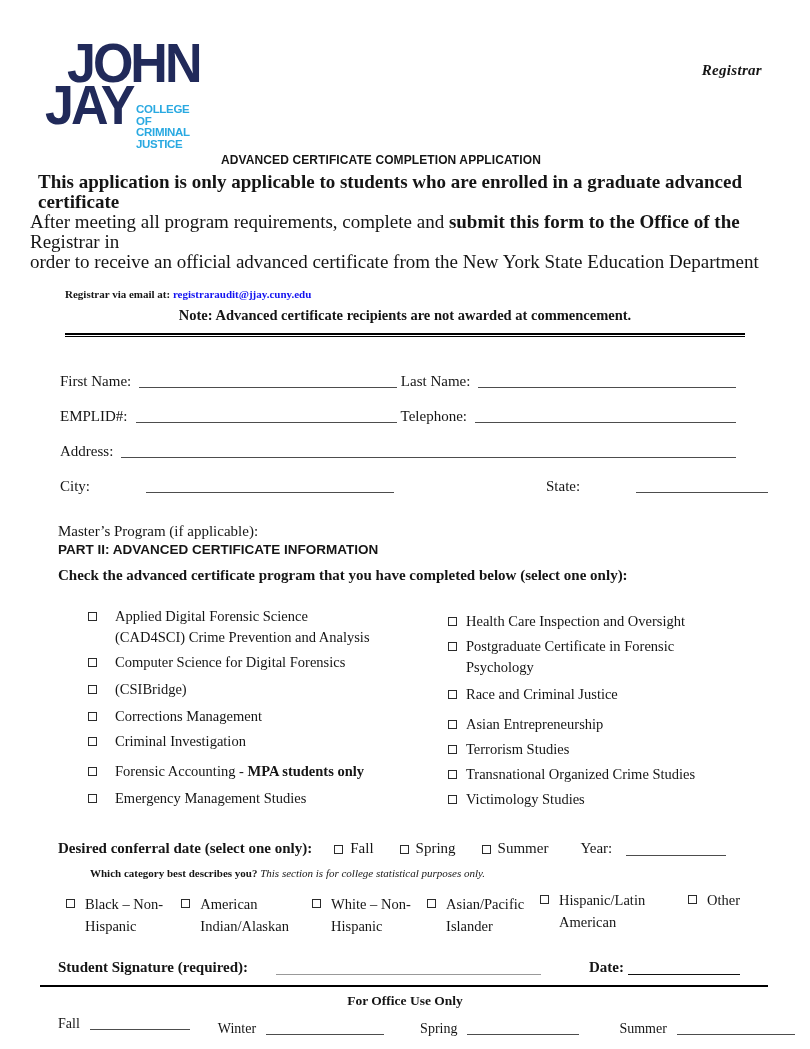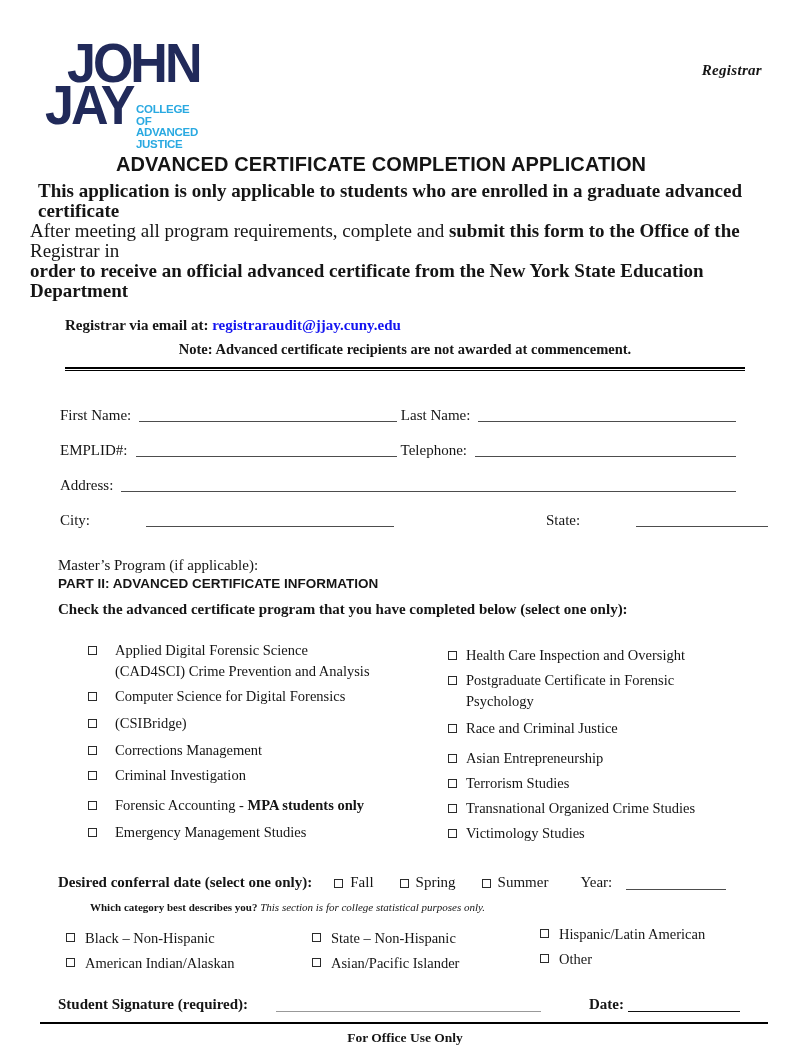--- a/index.html
+++ b/index.html
@@ -15,26 +15,26 @@
   .logo-word { color:#212a5a; font-weight:800; font-size:52px; line-height:42px;
                letter-spacing:-3px; transform:scaleY(1.08); transform-origin:left top; }
   .logo-word.w1 { margin-left:22px; }
   .logo-word.w2 { margin-left:0; }
   .logo-college { position:absolute; left:91px; top:64px; color:#29a9e1; font-weight:800;
                   font-size:11.5px; line-height:11.5px; letter-spacing:-0.3px; }
   .registrar-corner { position:absolute; right:48px; top:22px; font-weight:700;
                       font-style:italic; font-size:15px; letter-spacing:0.3px; }
   
   .doc-title { text-align:center; padding-right:48px; font-family:"Liberation Sans", sans-serif;
-               font-weight:700; font-size:20px; margin-top:-3px; letter-spacing:0.1px; }
+               font-weight:700; font-size:12px; margin-top:-3px; letter-spacing:0.1px; }
   .intro { margin:5px 28px 0 30px; font-size:19px; line-height:20px; }
   .intro .l1 { font-weight:700; padding-left:8px; }
-  .intro .l3 { font-weight:700; }
+  .intro .l3 { font-weight:400; }
   .b { font-weight:700; }
-  .email-line { margin:16px 0 0 65px; font-size:15px; font-weight:700; }
+  .email-line { margin:16px 0 0 65px; font-size:11px; font-weight:700; }
   .email-link { color:#1414f0; font-weight:700; cursor:pointer; }
   .note-line { text-align:center; margin-top:7px; font-size:14.5px; font-weight:700; }
   .rule-thick { margin:9px 65px 0 65px; height:4px; border-top:2px solid #000;
                 border-bottom:1px solid #000; }
   
   .fields { margin:38px 70px 0 60px; font-size:15px; }
   .frow { display:flex; align-items:flex-end; margin-bottom:20px; height:15px; }
   .frow .lbl { flex:0 0 auto; white-space:nowrap; }
   .fline { flex:1 1 auto; border-bottom:1px solid #4d4d4d; height:13px; margin:0 4px 2px 8px; }
   .fline.fixed { flex:0 0 auto; }
@@ -58,21 +58,21 @@
   .conferral { display:flex; align-items:flex-end; margin:26px 70px 0 58px; font-size:15px; }
   .conferral .q { font-weight:700; margin-right:22px; }
   .conferral .cb { margin:0 7px 3px 0; }
   .conf-opt { margin-right:26px; }
   .year-lbl { margin-left:6px; }
   .yline { width:100px; border-bottom:1.5px solid #4d4d4d; height:13px; margin:0 0 1px 14px; }
   .cat-q { margin:10px 0 0 90px; font-size:11px; }
   .cat-q .q { font-weight:700; }
   .cat-q .it { font-style:italic; }
   .cat-grid { display:flex; margin:14px 0 0 66px; font-size:14.5px; }
-  .cat-col { display:flex; flex-direction:column; }
+  .cat-col { display:flex; }
   .cat-col.c1 { width:246px; }
   .cat-col.c2 { width:228px; }
   .cat-col.c3 { width:200px; position:relative; top:-4px; }
   .cat-item { display:flex; align-items:flex-start; line-height:22px; margin-bottom:3px; }
   .cat-item .cb { margin-right:10px; margin-top:6px; }
   
   .sigrow { display:flex; align-items:flex-end; margin:18px 70px 0 58px; font-size:15px; height:18px; }
   .sigrow .lbl { font-weight:700; white-space:nowrap; }
   .sigline { flex:0 0 265px; border-bottom:1px solid #999; height:13px; margin:0 0 1px 28px; }
   .datelbl { margin-left:48px; }
@@ -91,21 +91,21 @@
 
 <div class="page">
 
   <div class="header">
     <div class="logo">
       <div class="logo-word w1">JOHN</div>
       <div class="logo-word w2">JAY</div>
       <div class="logo-college">
         <div>COLLEGE</div>
         <div>OF</div>
-        <div>ADVANCED</div>
+        <div>CRIMINAL</div>
         <div>JUSTICE</div>
       </div>
     </div>
     <div class="registrar-corner">Registrar</div>
   </div>
 
   <div class="doc-title">ADVANCED CERTIFICATE COMPLETION APPLICATION</div>
 
   <div class="intro">
     <div class="l1">This application is only applicable to students who are enrolled in a graduate advanced certificate</div>
@@ -236,21 +236,21 @@
         <span>Black – Non-Hispanic</span>
       </div>
       <div class="cat-item">
         <span class="cb"></span>
         <span>American Indian/Alaskan</span>
       </div>
     </div>
     <div class="cat-col c2">
       <div class="cat-item">
         <span class="cb"></span>
-        <span>State – Non-Hispanic</span>
+        <span>White – Non-Hispanic</span>
       </div>
       <div class="cat-item">
         <span class="cb"></span>
         <span>Asian/Pacific Islander</span>
       </div>
     </div>
     <div class="cat-col c3">
       <div class="cat-item">
         <span class="cb"></span>
         <span>Hispanic/Latin American</span>

